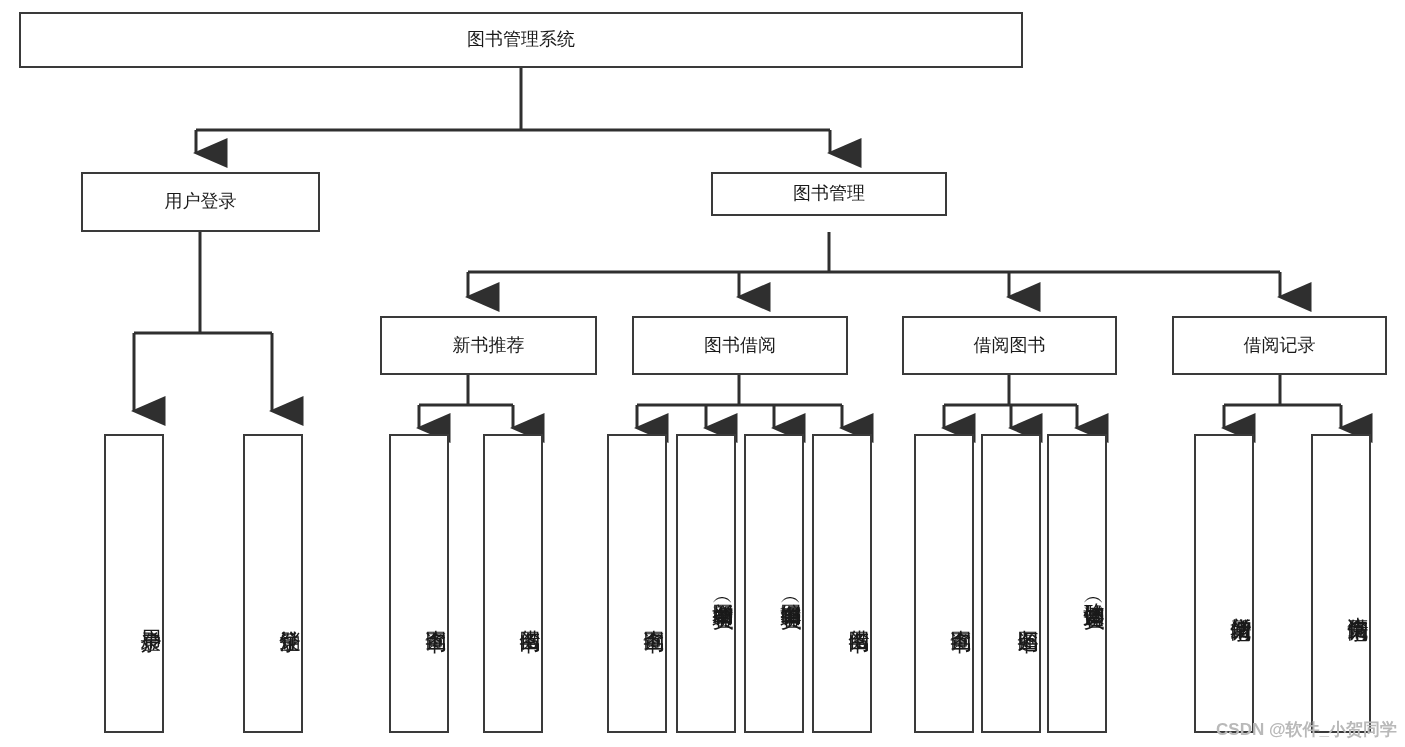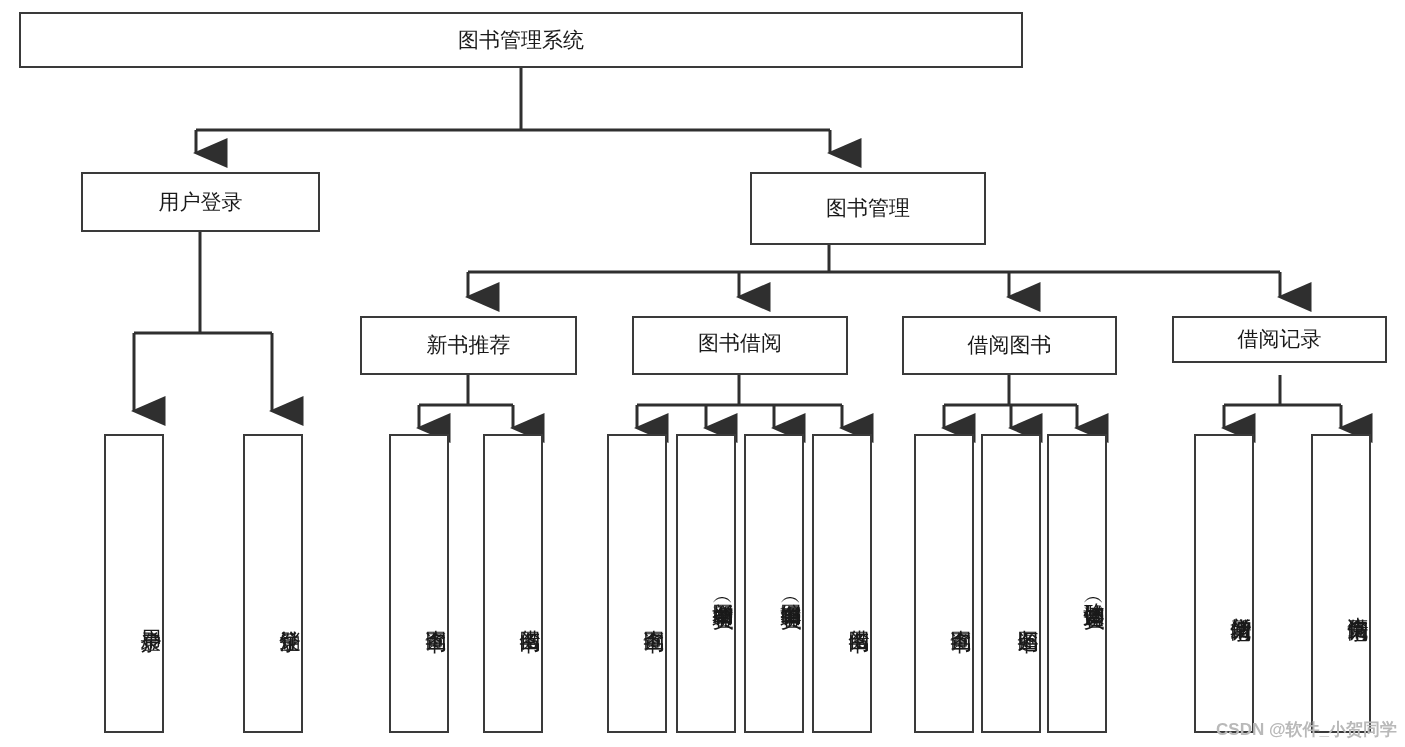--- a/index.html
+++ b/index.html
@@ -32,21 +32,21 @@
     border: 2px solid #3a3a3a;
     background: #ffffff;
     display: flex;
     align-items: center;
     justify-content: center;
     color: #1a1a1a;
     line-height: 1.08;
     text-align: center;
   }
   .node.h {
-    font-size: 21px;
+    font-size: 18px;
   }
   .node.v {
     font-size: 21px;
     writing-mode: vertical-rl;
     text-orientation: upright;
     letter-spacing: 1px;
     padding-top: 28px;
     align-items: flex-start;
     justify-content: center;
   }
@@ -125,34 +125,34 @@
     </g>
   </svg>
 
   <div class="node h" style="left:19px; top:12px; width:1004px; height:56px;">
     <span class="node-label">图书管理系统</span>
   </div>
 
   <div class="node h" style="left:81px; top:172px; width:239px; height:60px;">
     <span class="node-label">用户登录</span>
   </div>
-  <div class="node h" style="left:750px; top:172px; width:236px; height:73px;">
+  <div class="node h" style="left:711px; top:172px; width:236px; height:44px;">
     <span class="node-label">图书管理</span>
   </div>
 
-  <div class="node h" style="left:360px; top:316px; width:217px; height:59px;">
+  <div class="node h" style="left:380px; top:316px; width:217px; height:59px;">
     <span class="node-label">新书推荐</span>
   </div>
-  <div class="node h" style="left:632px; top:316px; width:216px; height:59px;font-family:Liberation Mono, monospace;">
+  <div class="node h" style="left:632px; top:316px; width:216px; height:59px;">
     <span class="node-label">图书借阅</span>
   </div>
   <div class="node h" style="left:902px; top:316px; width:215px; height:59px;">
     <span class="node-label">借阅图书</span>
   </div>
-  <div class="node h" style="left:1172px; top:316px; width:215px; height:47px;text-align:center;">
+  <div class="node h" style="left:1172px; top:316px; width:215px; height:59px;text-align:center;">
     <span class="node-label">借阅记录</span>
   </div>
 
   <div class="node v root-child" style="left:104px; top:434px; width:60px; height:299px;">
     <span class="node-label">用户登录</span>
   </div>
   <div class="node v root-child" style="left:243px; top:434px; width:60px; height:299px;">
     <span class="node-label">注销登录</span>
   </div>
 

